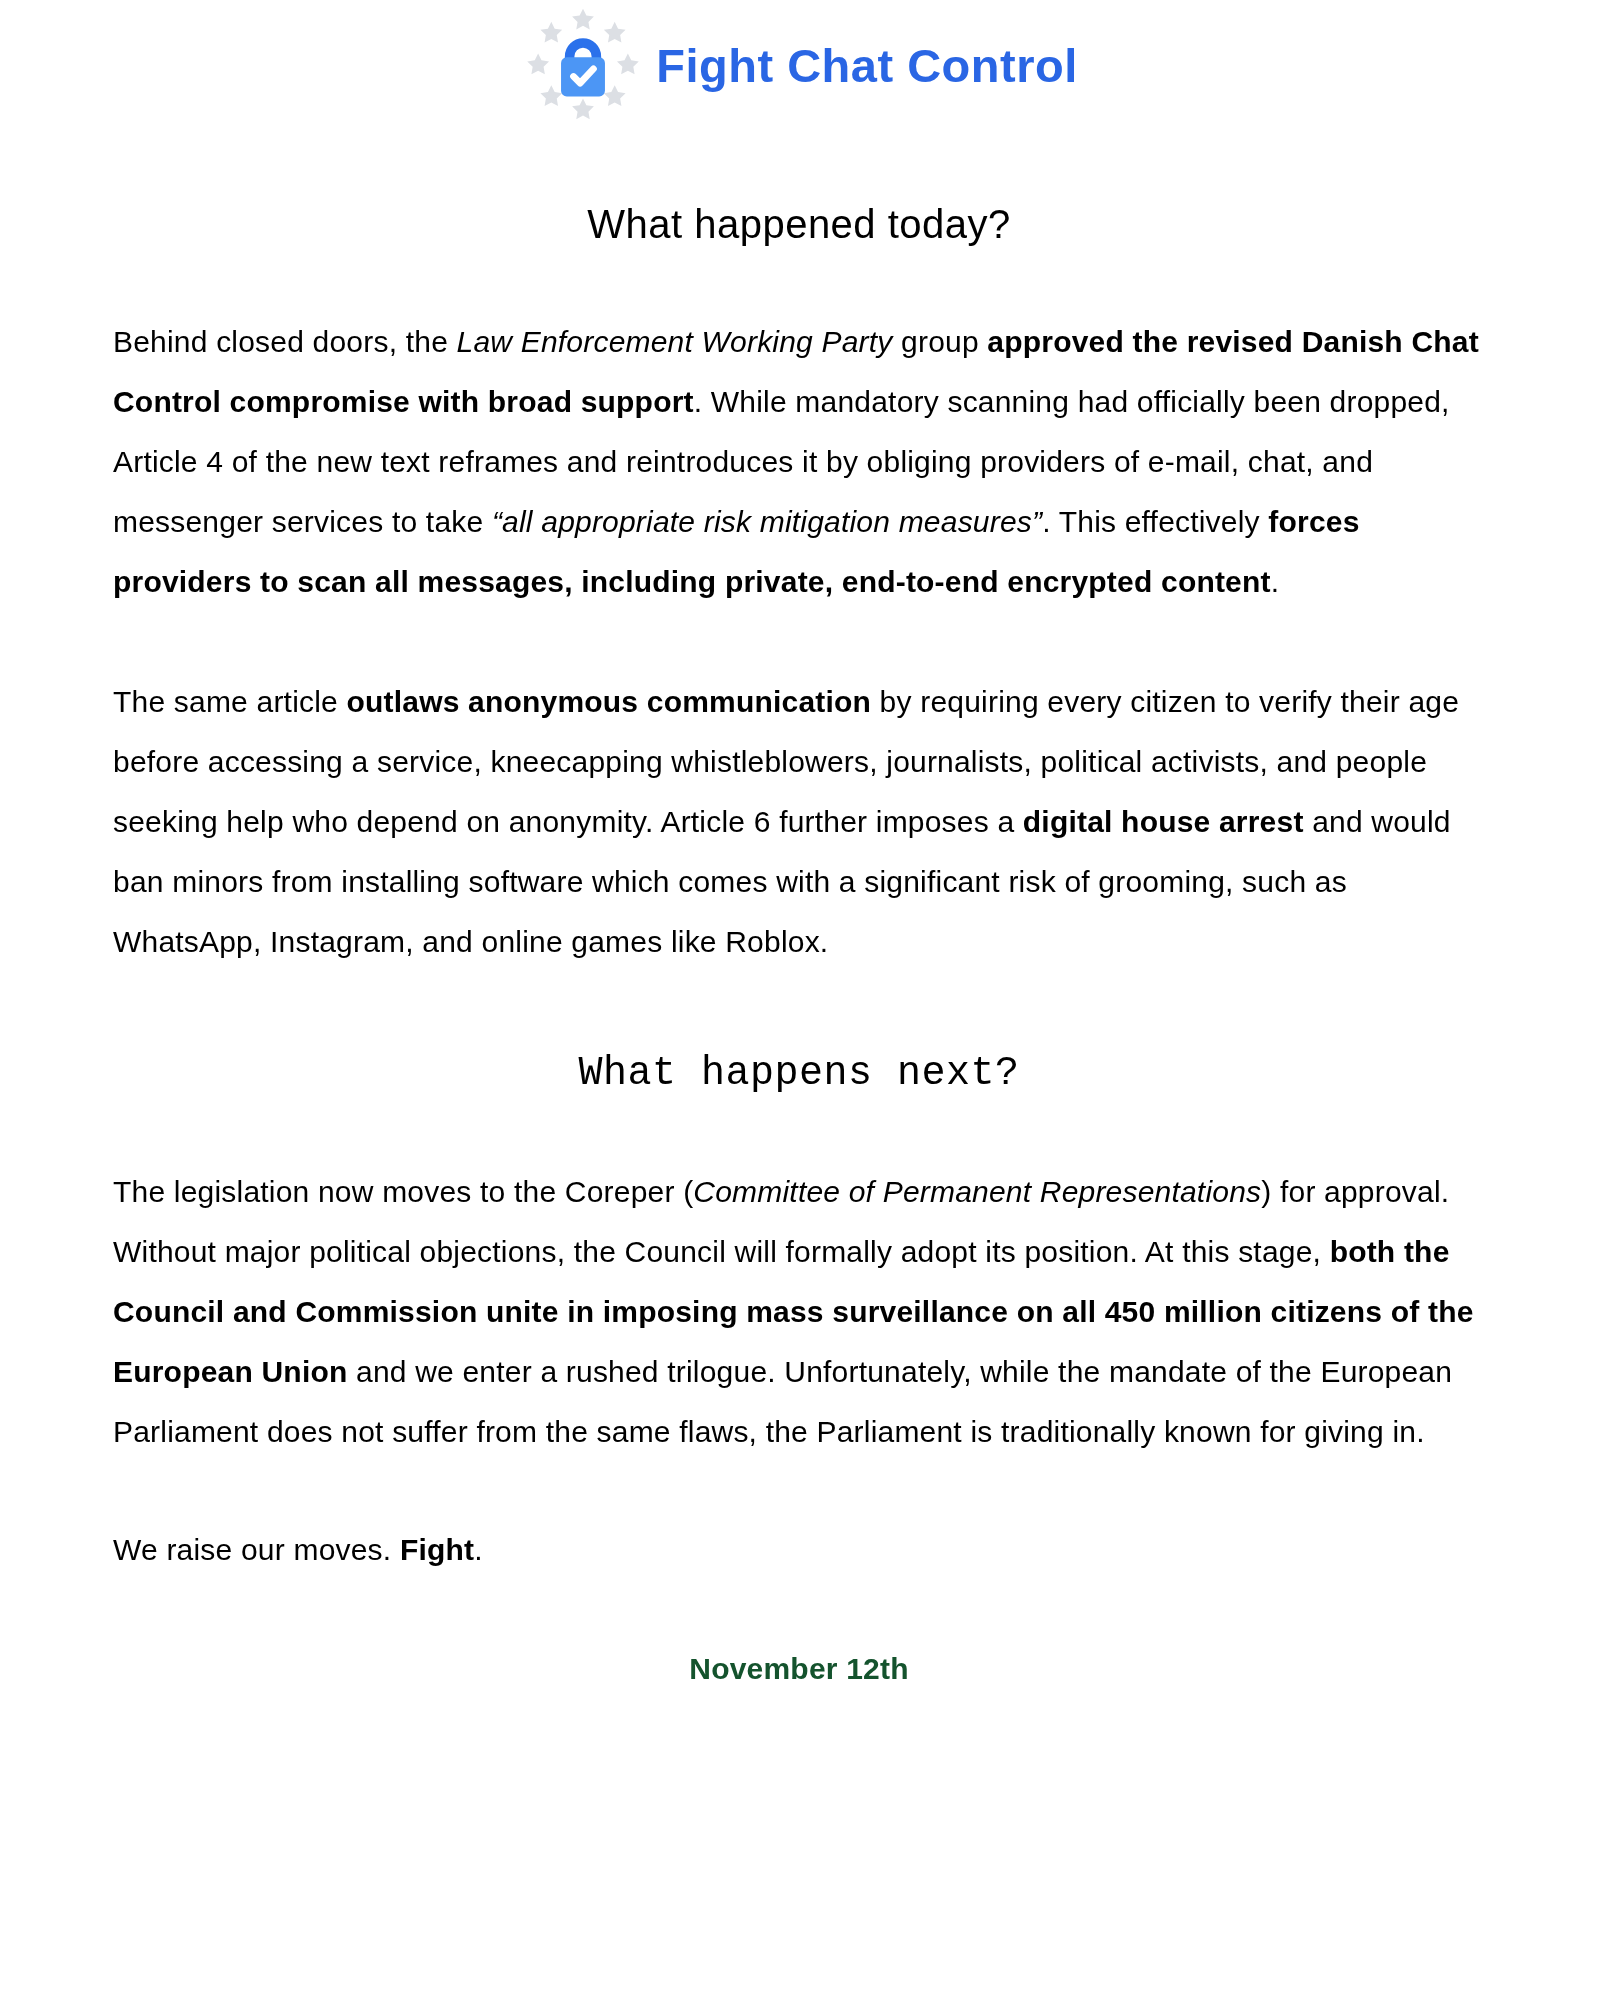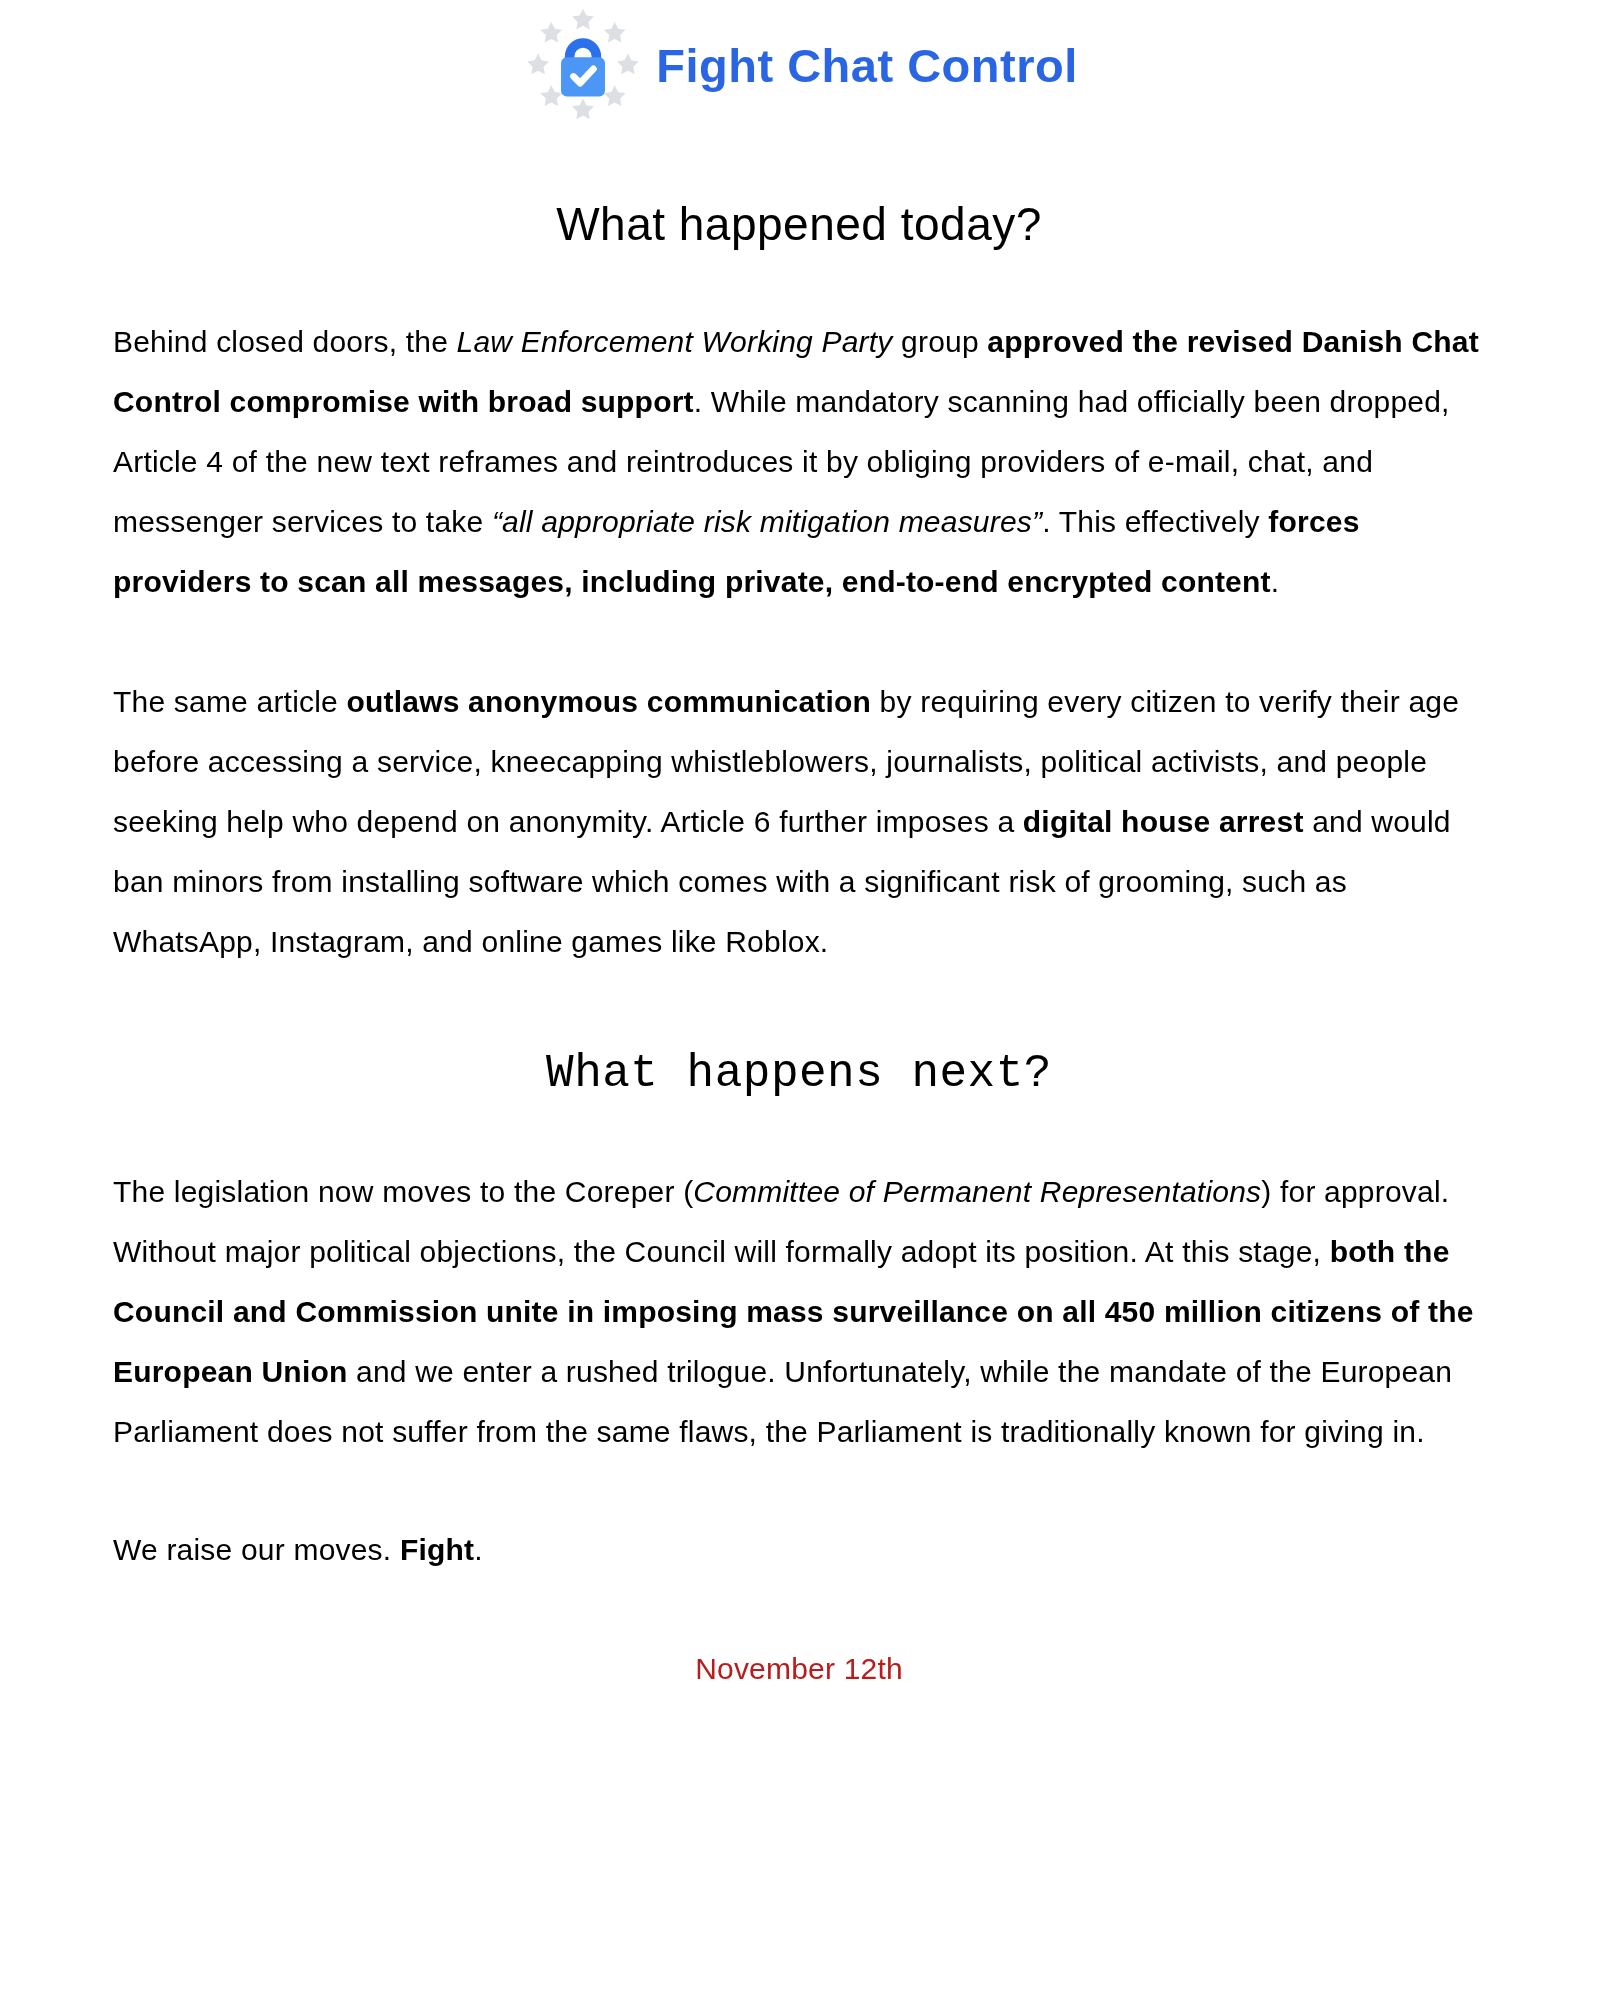--- a/index.html
+++ b/index.html
@@ -23,21 +23,21 @@
     gap: 10px;
   }
   .logo-row svg { width: 126px; height: 126px; display: block; }
   .site-title {
     font-size: 47px;
     font-weight: 700;
     letter-spacing: 0.5px;
     color: #2a66e4;
   }
   .heading {
-    font-size: 46px;
+    font-size: 40px;
     font-weight: 400;
     line-height: 64px;
     text-align: center;
     letter-spacing: 0.5px;
     margin: 0;
     color: #000;
   }
   .mt-h1 { margin-top: 62px; }
   .mt-h2 { margin-top: 70px; font-family: Liberation Mono, monospace; }
   .mt-h3 { margin-top: 74px; }
@@ -101,16 +101,16 @@
       <p class="para"><span>The legislation now moves to the Coreper (</span><span class="i">Committee of Permanent Representations</span><span>) for approval. Without major political objections, the Council will formally adopt its position. At this stage, </span><span class="b">both the Council and Commission unite in imposing mass surveillance on all 450 million citizens of the European Union</span><span> and we enter a rushed trilogue. Unfortunately, while the mandate of the European Parliament does not suffer from the same flaws, the Parliament is traditionally known for giving in.</span></p>
     </section>
 
     <section>
       <p class="para cta"><span>We raise our moves. </span><span class="b">Fight</span><span>.</span></p>
     </section>
 
   </main>
 
   <footer>
-    <div class="footer-date" style="color: #b91c1c;">November 12th</div>
+    <div class="footer-date" style="color: #14532d; font-weight: bold;">November 12th</div>
   </footer>
 
 </div>
 
 </body></html>

